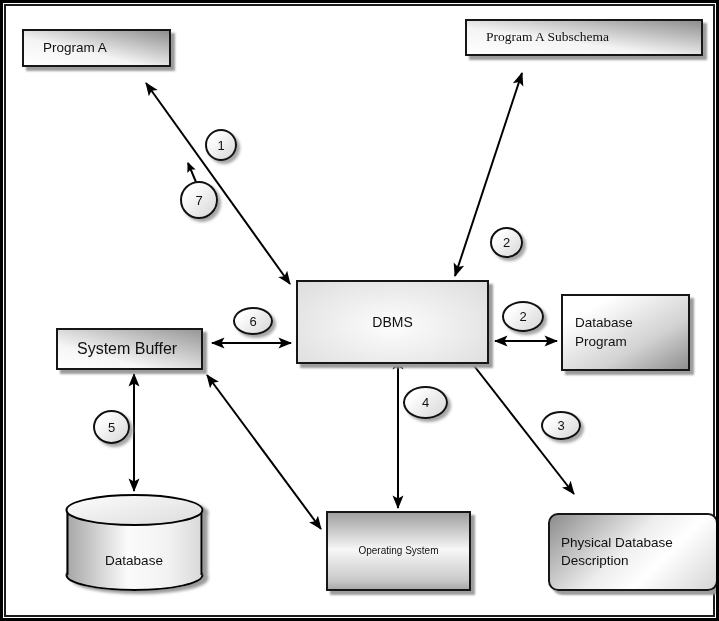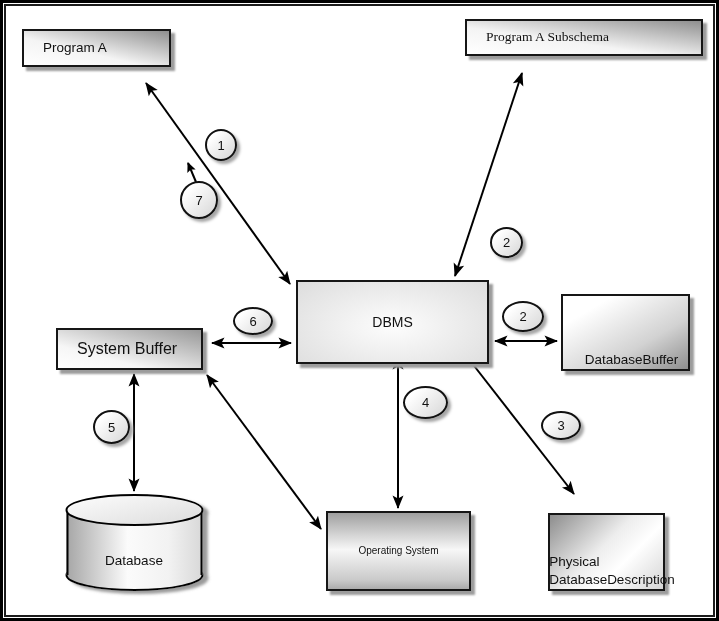--- a/index.html
+++ b/index.html
@@ -28,38 +28,38 @@
     border: 2px solid #161616;
     box-shadow: 4px 4px 2px #9c9c9c;
     display: flex;
     align-items: center;
     font-size: 13.5px;
     line-height: 1.35;
     z-index: 2;
   }
   .node.left-text { padding-left: 19px; }
   .node.center-text { justify-content: center; }
-  .node.two-line { align-items: flex-end; justify-content: center; }
+  .node.two-line { flex-direction: column; align-items: flex-start; justify-content: center; }
   #program-a            { left: 19px;  top: 26px;  width: 149px; height: 38px;
                           background: linear-gradient(to bottom left, #8f8f8f, #f4f4f4 60%, #ffffff); }
   #program-a-subschema  { left: 462px; top: 16px;  width: 238px; height: 37px;
                           background: linear-gradient(to bottom left, #8f8f8f, #f4f4f4 60%, #ffffff); font-family: Liberation Serif, serif; }
   #dbms                 { left: 293px; top: 277px; width: 193px; height: 84px;
                           background: radial-gradient(ellipse 120% 140% at 50% 55%, #fdfdfd 0%, #dedede 55%, #9d9d9d 100%);
                           font-size: 14px; }
   #database-schema      { left: 558px; top: 291px; width: 129px; height: 77px; padding-left: 12px;
                           background: linear-gradient(to bottom right, #ffffff 20%, #d2d2d2 65%, #8f8f8f); }
   #system-buffer        { left: 53px;  top: 325px; width: 147px; height: 42px;
                           background: linear-gradient(to bottom left, #989898, #f6f6f6 70%, #ffffff);
                           font-size: 16px; }
   #operating-system     { left: 323px; top: 508px; width: 145px; height: 80px;
                           background: linear-gradient(to bottom, #a0a0a0, #f7f7f7 48%, #cacaca 88%, #ababab);
                           font-size: 10px; }
-  #physical-database-description { left: 545px; top: 510px; width: 117px; height: 78px; padding-left: 11px;
-                          background: linear-gradient(135deg, #8d8d8d 0%, #ededed 45%, #ffffff 65%, #d5d5d5 100%); }
+  #physical-database-description { left: 545px; top: 510px; width: 170px; height: 78px; padding-left: 11px;
+                          background: linear-gradient(135deg, #8d8d8d 0%, #ededed 45%, #ffffff 65%, #d5d5d5 100%); border-radius: 10px; }
   .badge {
     position: absolute;
     box-sizing: border-box;
     border: 2px solid #111;
     border-radius: 50%;
     background: linear-gradient(135deg, #ffffff 20%, #dedede 85%);
     box-shadow: 3px 3px 3px #a6a6a6;
     display: flex;
     align-items: center;
     justify-content: center;
@@ -136,21 +136,21 @@
   <div class="node left-text" id="program-a-subschema">
     <span>Program A Subschema</span>
   </div>
 
   <div class="node center-text" id="dbms">
     <span>DBMS</span>
   </div>
 
   <div class="node two-line" id="database-schema">
     <span>Database</span>
-    <span>Buffer</span>
+    <span>Program</span>
   </div>
 
   <div class="node left-text" id="system-buffer">
     <span>System Buffer</span>
   </div>
 
   <div class="node center-text" id="operating-system">
     <span>Operating System</span>
   </div>
 

